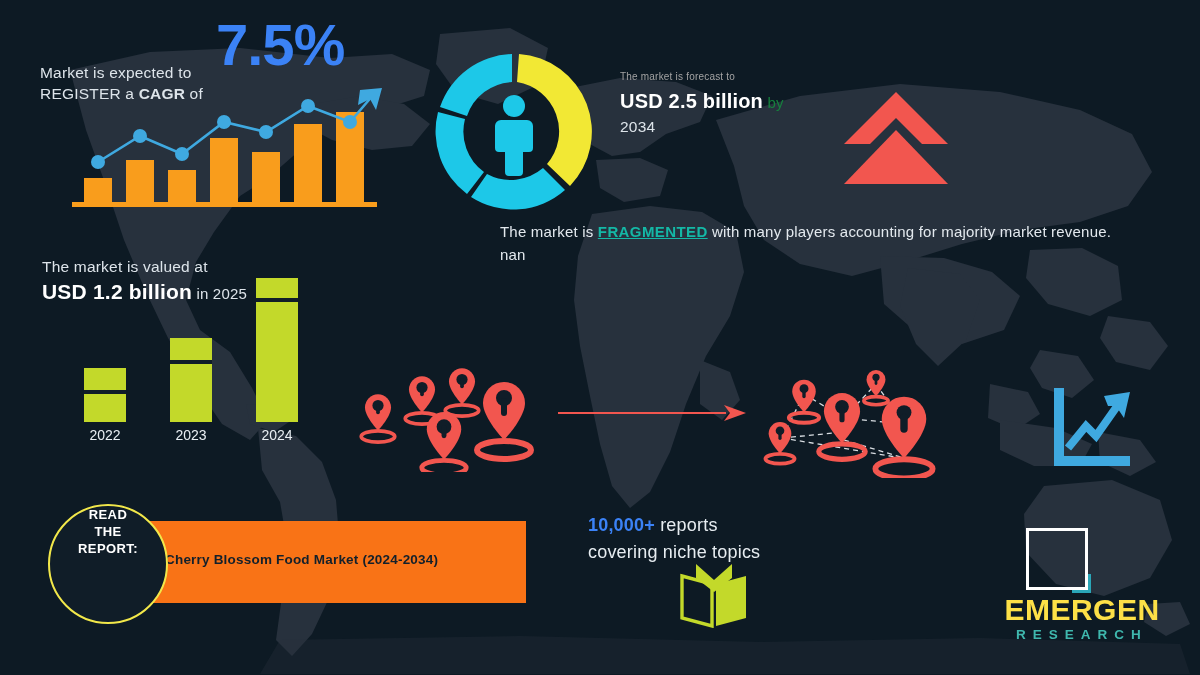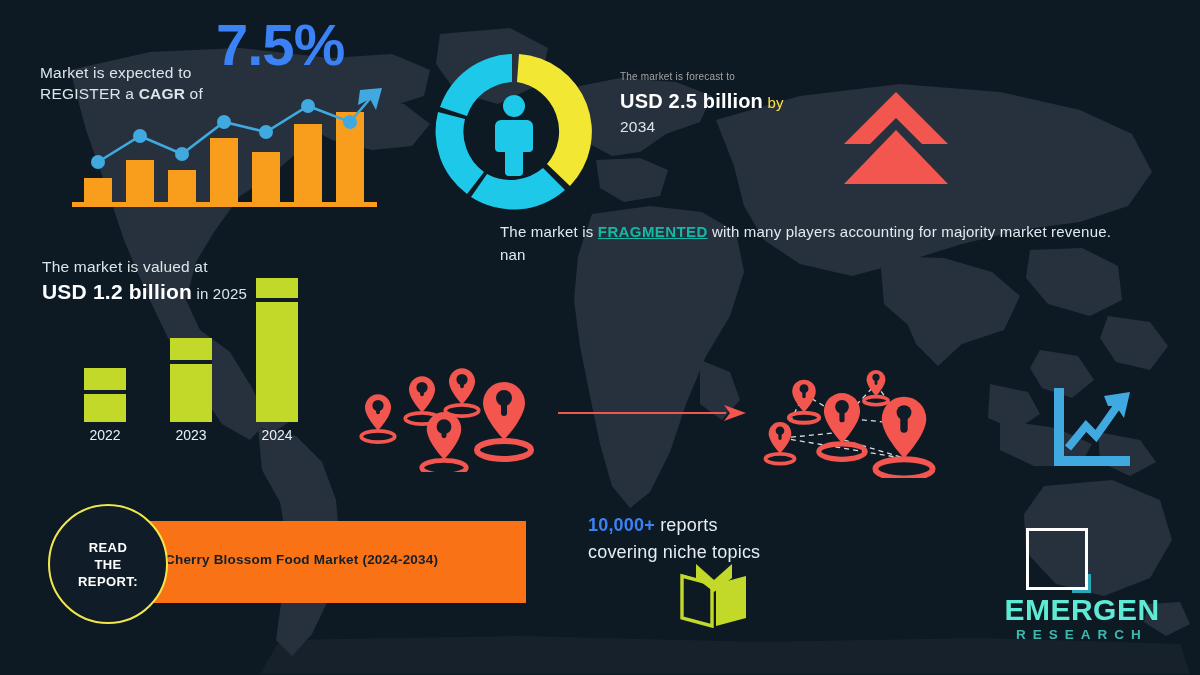--- a/index.html
+++ b/index.html
@@ -20,21 +20,21 @@
   #cagr-reg{font-size:15.5px;line-height:21px;color:#dde4ea;}
   #cagr-value{
     position:absolute;left:216px;top:16px;font-size:58px;font-weight:700;
     color:#3b82f6;letter-spacing:-1px;line-height:58px;
   }
 
   
   #forecast-block{left:620px;top:66px;width:250px;}
   #fc-l1{font-size:10px;line-height:22px;color:#a3a3a3;}
   #fc-l2{font-size:20px;font-weight:700;color:#fff;line-height:27px;}
-  #fc-by{font-size:15px;font-weight:400;color:#fde047;}
+  #fc-by{font-size:15px;font-weight:400;color:#15803d;}
   #fc-l3{font-size:15.5px;color:#dde4ea;line-height:22px;}
 
   
   #frag{left:500px;top:220px;width:640px;font-size:15px;line-height:23px;color:#e3e9ee;}
   #frag .hl{color:#14b8a6;font-weight:700;letter-spacing:.4px;text-decoration:underline;}
 
   
   #valued-block{left:42px;top:256px;width:300px;}
   #val-l1{font-size:15.5px;line-height:22px;color:#dde4ea;}
   #val-l2{font-size:21px;font-weight:700;color:#fff;line-height:28px;}
@@ -49,35 +49,35 @@
     position:absolute;left:120px;top:521px;width:406px;height:82px;
     background:#f97316;
   }
   #cta-bar-label{
     position:absolute;left:45px;top:31px;font-size:13.5px;font-weight:700;
     color:#13202b;letter-spacing:.2px;
   }
   #cta-circle{
     position:absolute;left:48px;top:504px;width:116px;height:116px;border-radius:50%;
     background:#101d28;border:2.5px solid #f2e84a;
-    display:flex;align-items:center;justify-content:center;
+    display:flex;justify-content:center;
   }
   #cta-circle-label{
     font-size:13px;font-weight:700;color:#ffffff;text-align:center;line-height:17px;
     letter-spacing:.4px;
   }
 
   
   #logo{position:absolute;left:984px;top:528px;width:196px;height:122px;}
   #logo-mark{position:absolute;left:42px;top:0;width:62px;height:62px;
              border:3px solid #ffffff;box-sizing:border-box;}
   #logo-mark-accent{position:absolute;left:88px;top:46px;width:19px;height:19px;
              border-right:3px solid #2aa6b8;border-bottom:3px solid #2aa6b8;box-sizing:border-box;}
   #logo-name{position:absolute;left:0;top:66px;width:196px;text-align:center;
-             font-size:30px;font-weight:700;color:#5eead4;letter-spacing:.5px;line-height:32px;}
+             font-size:30px;font-weight:700;color:#fde047;letter-spacing:.5px;line-height:32px;}
   #logo-sub{position:absolute;left:0;top:99px;width:196px;text-align:center;
              font-size:13.5px;font-weight:700;color:#3fb8ae;letter-spacing:7px;}
 
   
   .gfx{position:absolute;}
   #orange-chart{left:66px;top:84px;width:320px;height:126px;}
   #donut{left:428px;top:46px;width:172px;height:172px;}
   #red-chevrons{left:836px;top:84px;width:120px;height:106px;}
   #green-chart{left:66px;top:272px;width:250px;height:178px;}
   #pins-left{left:356px;top:368px;width:184px;height:104px;}

